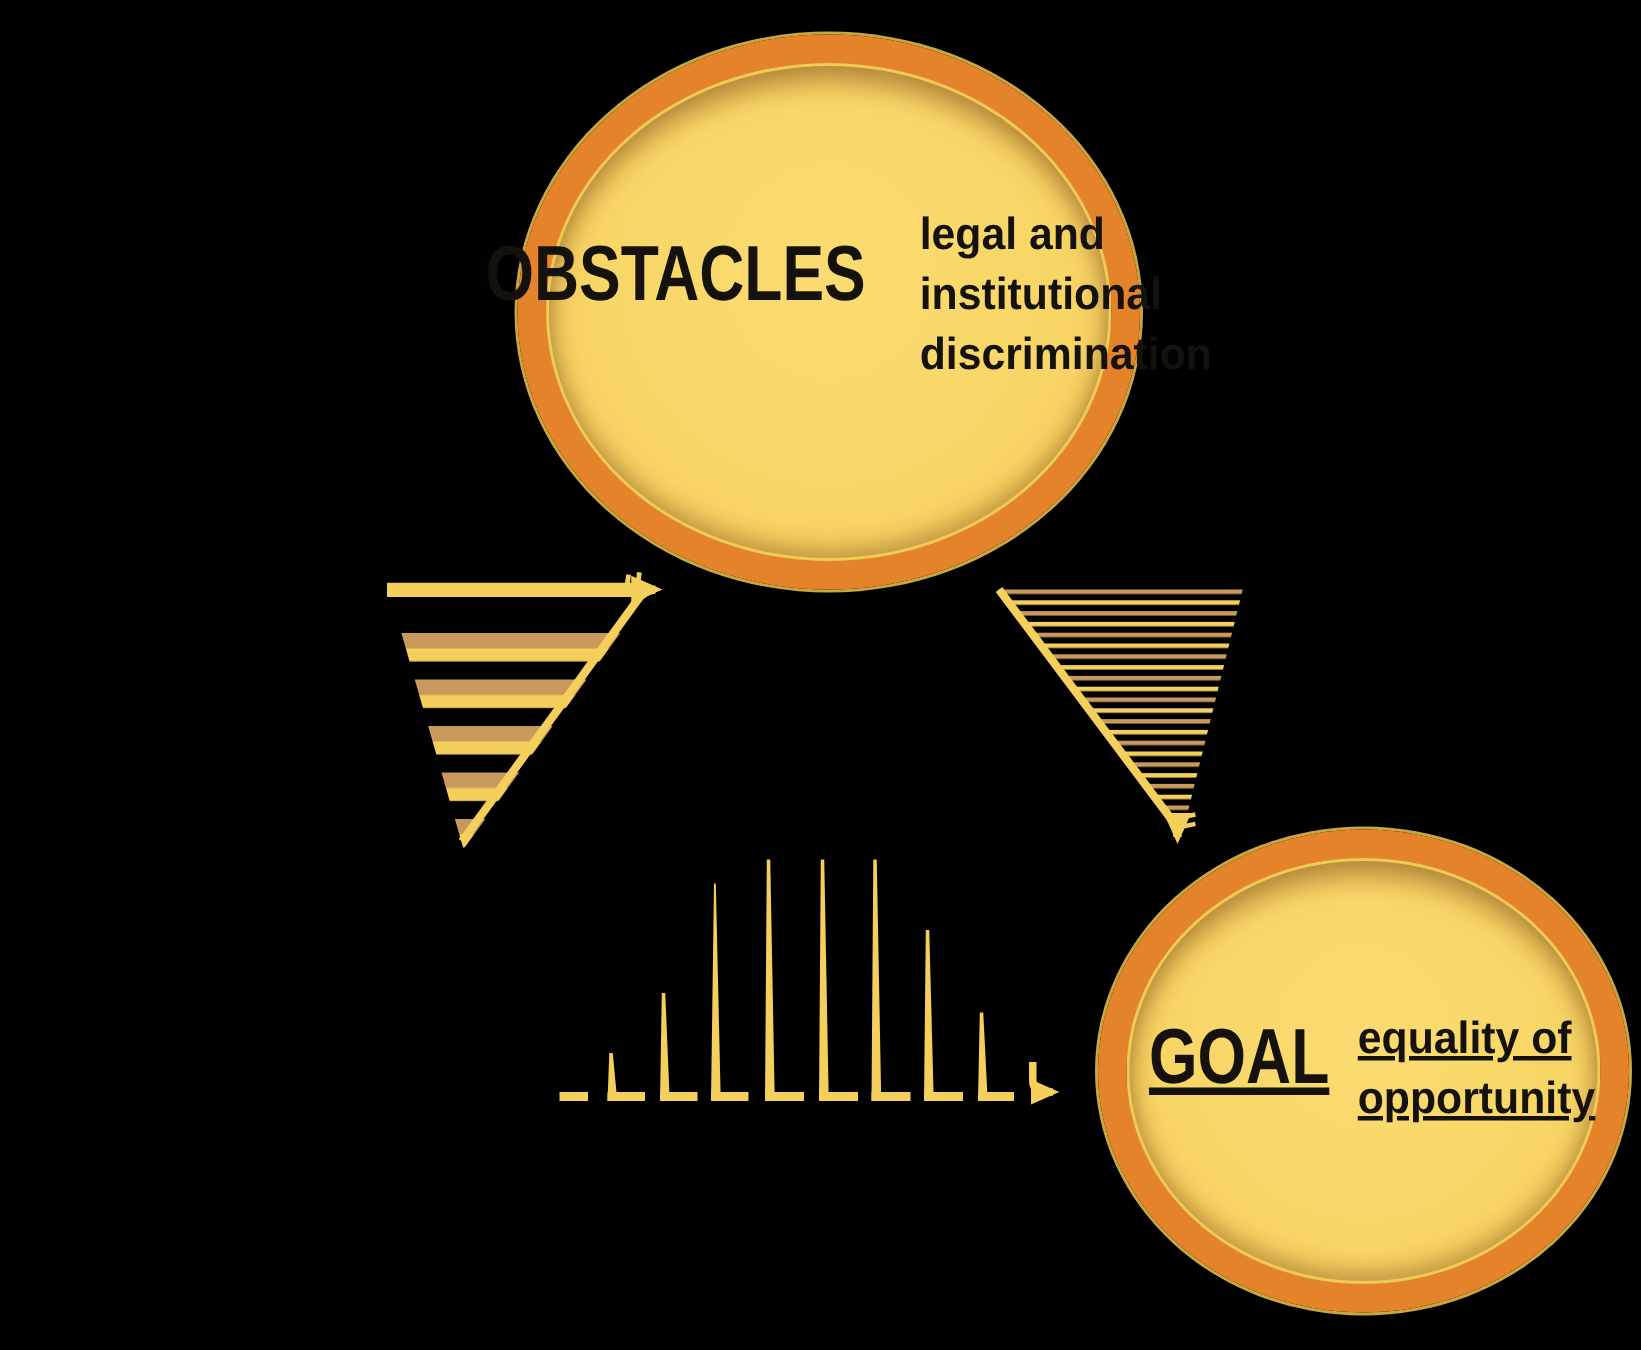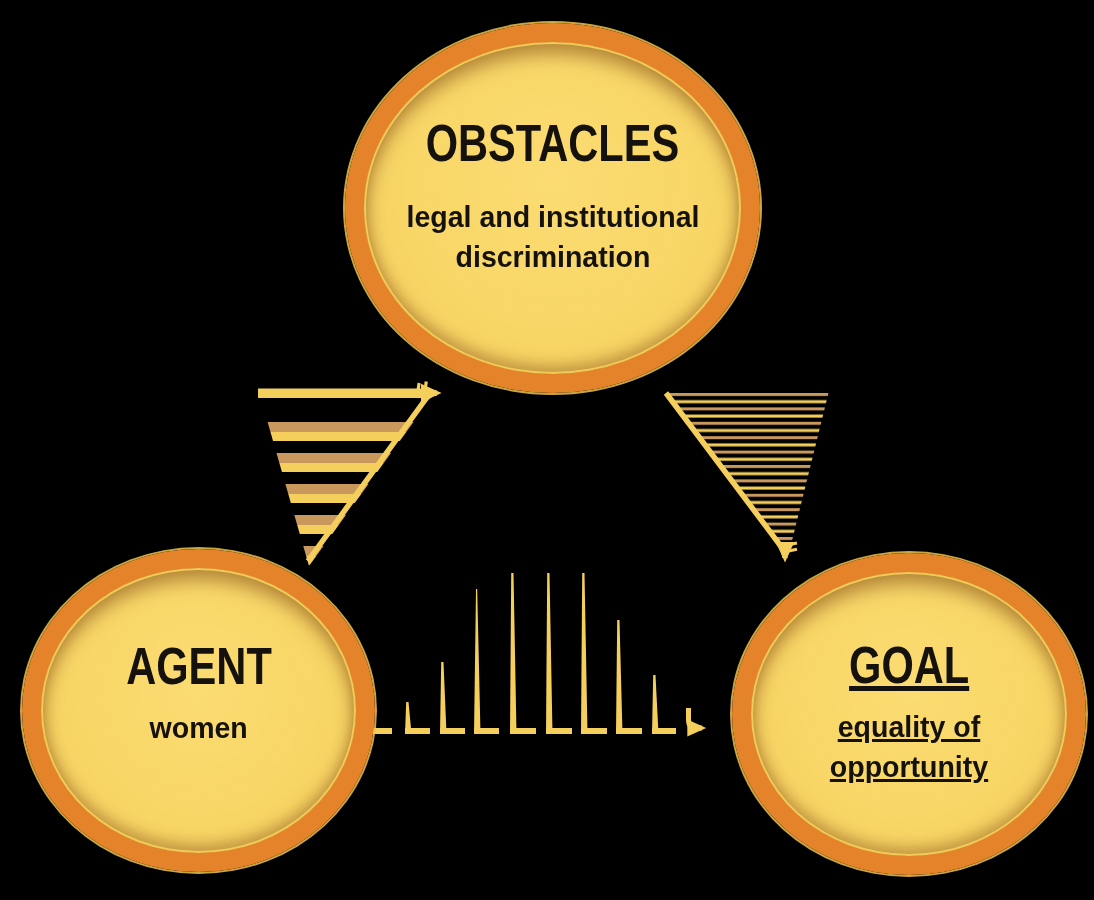--- a/index.html
+++ b/index.html
@@ -15,22 +15,22 @@
   
   .node{
     position:absolute;box-sizing:border-box;border-radius:50%;
     border:19px solid #E5832B;
     background:radial-gradient(ellipse at 50% 42%, #FBDC72 0%, #F8D666 58%, #EEC65A 100%);
     box-shadow:
       0 0 0 2px rgba(236,196,75,.85),
       inset 0 0 0 2px #EFCB57,
       inset 0 12px 18px rgba(115,57,12,.50),
       inset 0 -9px 14px rgba(115,57,12,.35);
-    display:flex;flex-direction:column;align-items:center;justify-content:center;
-    text-align:center;color:#15120E;
+    display:flex;flex-direction:row;align-items:center;justify-content:center;
+    text-align:left;color:#15120E;
   }
   .node-obstacles{left:345px;top:23px;width:415px;height:370px;padding-bottom:22px;}
   .node-agent{left:22px;top:549px;width:353px;height:323px;padding-bottom:34px;}
   .node-goal{left:732px;top:553px;width:354px;height:322px;padding-bottom:2px;text-decoration:underline;}
   .node-title{
     font-size:52px;font-weight:800;line-height:1;letter-spacing:0;
     transform:scaleX(.80);transform-origin:center;white-space:nowrap;
   }
   .node-sub{
     font-size:30px;font-weight:700;line-height:1.33;
@@ -99,23 +99,19 @@
 
       <path d="M688.5,708 L688.5,720 Q688.5,728 697,728 L702,728" class="sy" stroke-width="5" marker-end="url(#head)"></path>
     </g>
   </svg>
 
   <div class="node node-obstacles">
     <div class="node-title">OBSTACLES</div>
     <div class="node-sub">legal and institutional discrimination</div>
   </div>
 
-  <div class="node node-agent">
-    <div class="node-title">AGENT</div>
-    <div class="node-sub">women</div>
-  </div>
 
   <div class="node node-goal">
     <div class="node-title">GOAL</div>
     <div class="node-sub">equality of opportunity</div>
   </div>
 
 </div>
 
 </body></html>

